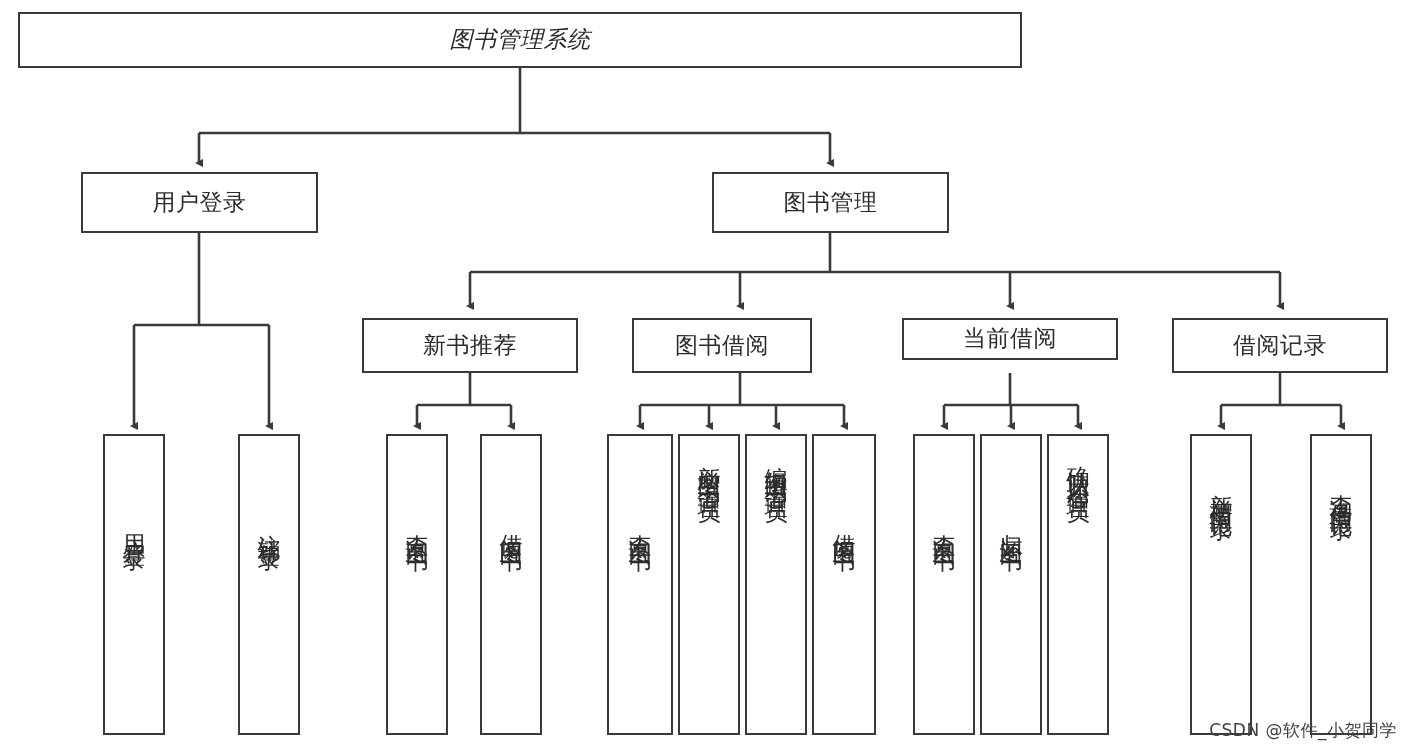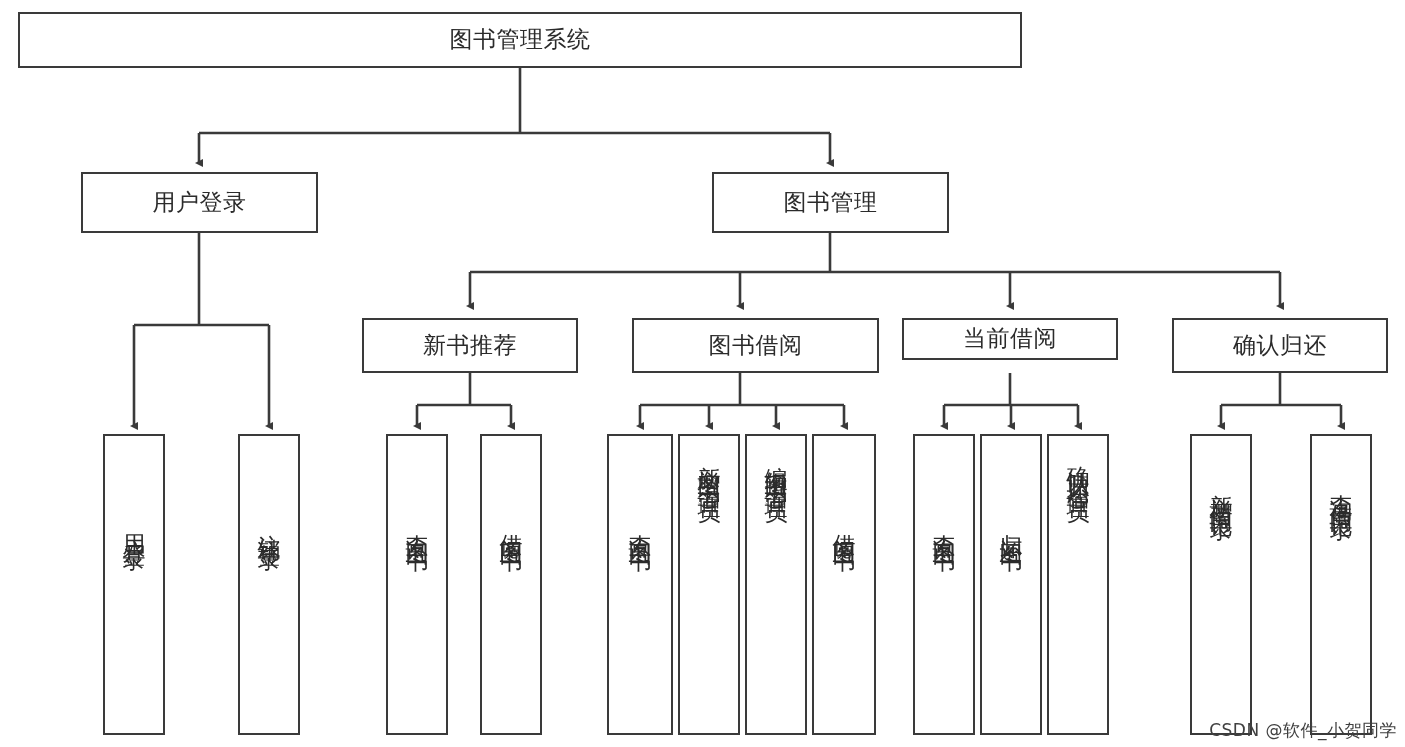--- a/index.html
+++ b/index.html
@@ -124,42 +124,42 @@
       <path d="M1011,405 L1011,426" marker-end="url(#arrow)"></path>
       <path d="M1078,405 L1078,426" marker-end="url(#arrow)"></path>
 
       <path d="M1280,373 L1280,405"></path>
       <path d="M1221,405 L1341,405"></path>
       <path d="M1221,405 L1221,426" marker-end="url(#arrow)"></path>
       <path d="M1341,405 L1341,426" marker-end="url(#arrow)"></path>
     </g>
   </svg>
 
-  <div class="node root horiz" style="left:18px; top:12px; width:1004px; height:56px;">
+  <div class="node root horiz" style="left:18px; top:12px; width:1004px; height:56px;font-style:italic;">
     <span class="label">图书管理系统</span>
   </div>
 
   <div class="node horiz" style="left:81px; top:172px; width:237px; height:61px;">
     <span class="label">用户登录</span>
   </div>
   <div class="node horiz" style="left:362px; top:318px; width:216px; height:55px;">
     <span class="label">新书推荐</span>
   </div>
 
   <div class="node horiz" style="left:712px; top:172px; width:237px; height:61px;">
     <span class="label">图书管理</span>
   </div>
-  <div class="node horiz" style="left:632px; top:318px; width:247px; height:55px;">
+  <div class="node horiz" style="left:632px; top:318px; width:180px; height:55px;">
     <span class="label">图书借阅</span>
   </div>
   <div class="node horiz" style="left:902px; top:318px; width:216px; height:42px;">
     <span class="label">当前借阅</span>
   </div>
   <div class="node horiz" style="left:1172px; top:318px; width:216px; height:55px;">
-    <span class="label">确认归还</span>
+    <span class="label">借阅记录</span>
   </div>
 
   <div class="node vert" style="left:103px; top:434px; width:62px; height:301px; padding-top:80px;">
     <span class="label">用户登录</span>
   </div>
   <div class="node vert" style="left:238px; top:434px; width:62px; height:301px; padding-top:80px;">
     <span class="label">注销登录</span>
   </div>
 
   <div class="node vert" style="left:386px; top:434px; width:62px; height:301px; padding-top:80px;">

